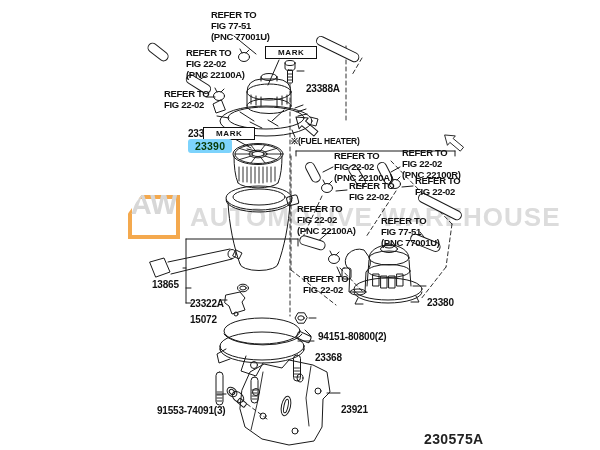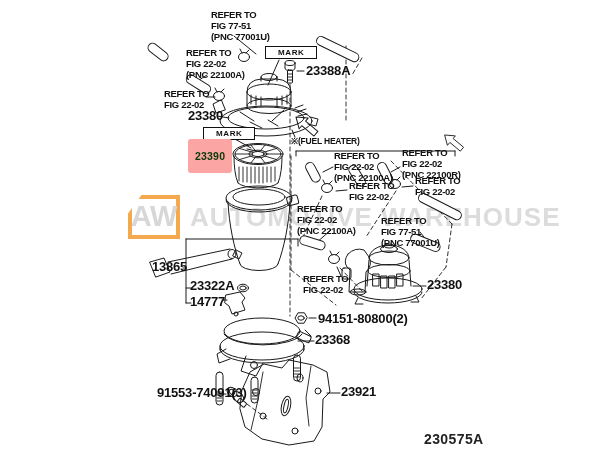--- a/index.html
+++ b/index.html
@@ -5,34 +5,34 @@
   html,body{margin:0;padding:0;background:#fff;}
   .stage{position:relative;width:600px;height:450px;background:#ffffff;overflow:hidden;
          font-family:"Liberation Sans",sans-serif;}
   svg.art{position:absolute;left:0;top:0;z-index:2;}
   svg.art *{stroke:#1a1a1a;stroke-width:1;fill:none;stroke-linecap:round;stroke-linejoin:round;}
   svg.art .dash{stroke-dasharray:4 3;stroke-width:.9;}
   svg.art .thin{stroke-width:.9;}
   svg.art .fillw{fill:#ffffff;}
   .lbl{position:absolute;z-index:3;font-weight:bold;font-size:9.5px;line-height:11px;
        letter-spacing:-0.3px;color:#111;white-space:pre-line;}
-  .part{font-size:13px;letter-spacing:-0.2px;line-height:11px;}
+  .part{font-size:10px;letter-spacing:-0.2px;line-height:11px;margin-top:18px;}
   .note{font-size:8.5px;letter-spacing:-0.2px;}
   .markbox{position:absolute;z-index:3;border:1.2px solid #111;background:#fff;color:#111;
        font-weight:bold;font-size:8px;line-height:9px;padding:1px 12px;letter-spacing:.6px;}
-  .hl{position:absolute;z-index:3;background:#fca5a5;border-radius:3px;padding:11px 7px;
+  .hl{position:absolute;z-index:3;background:#7dd3fc;border-radius:3px;padding:1px 7px;
        font-weight:bold;font-size:10.5px;line-height:12px;color:#063a06;letter-spacing:.2px;}
   .doccode{position:absolute;z-index:3;left:424px;top:431px;font-weight:bold;font-size:14px;
        letter-spacing:.4px;color:#222;}
   .watermark{position:absolute;z-index:1;left:128px;top:195px;display:flex;align-items:center;
        gap:10px;}
   .wm-badge{width:52px;height:44px;border:4px solid #f4a94e;box-sizing:border-box;
        clip-path:polygon(26% 0,100% 0,100% 100%,0 100%,0 42%);
        display:flex;align-items:flex-end;justify-content:center;
-       color:#d7d7d7;font-weight:bold;font-size:29px;line-height:29px;padding-bottom:4px;}
+       color:#d7d7d7;font-weight:bold;font-size:29px;line-height:29px;padding-bottom:16px;}
   .wm-text{color:#dcdcdc;font-weight:bold;font-size:26px;letter-spacing:1px;white-space:nowrap;}
 </style>
 </head>
 <body>
 
 <div class="stage">
 
   <div class="watermark">
     <div class="wm-badge">AW</div>
     <div class="wm-text">AUTOMOTIVE WAREHOUSE</div>
@@ -272,21 +272,21 @@
   <div class="lbl" style="left:415px;top:175px">REFER TO
 FIG 22-02</div>
   <div class="lbl" style="left:297px;top:203px">REFER TO
 FIG 22-02
 (PNC 22100A)</div>
   <div class="lbl" style="left:381px;top:215px">REFER TO
 FIG 77-51
 (PNC 77001U)</div>
   <div class="lbl part" style="left:152px;top:261px">13865</div>
   <div class="lbl part" style="left:190px;top:280px">23322A</div>
-  <div class="lbl part" style="left:190px;top:296px">14777</div>
+  <div class="lbl part" style="left:190px;top:296px">15072</div>
   <div class="lbl" style="left:303px;top:273px">REFER TO
 FIG 22-02</div>
   <div class="lbl part" style="left:427px;top:279px">23380</div>
   <div class="lbl part" style="left:318px;top:313px">94151-80800(2)</div>
   <div class="lbl part" style="left:315px;top:334px">23368</div>
   <div class="lbl part" style="left:157px;top:387px">91553-74091(3)</div>
   <div class="lbl part" style="left:341px;top:386px">23921</div>
   <div class="doccode">230575A</div>
 
 </div>

